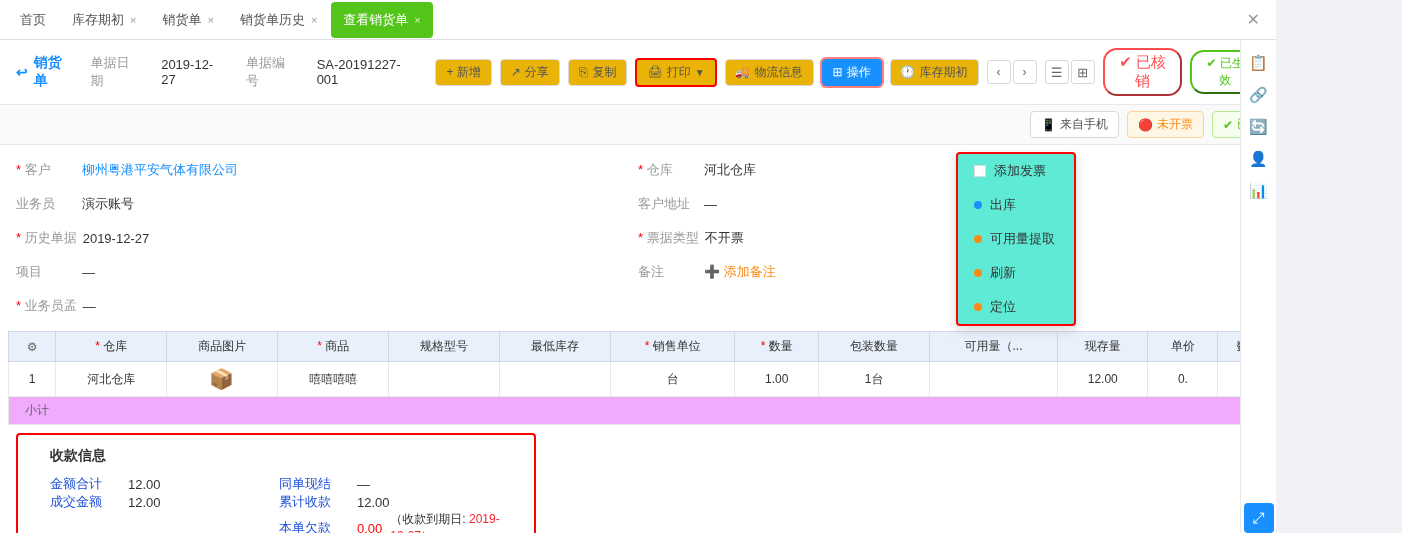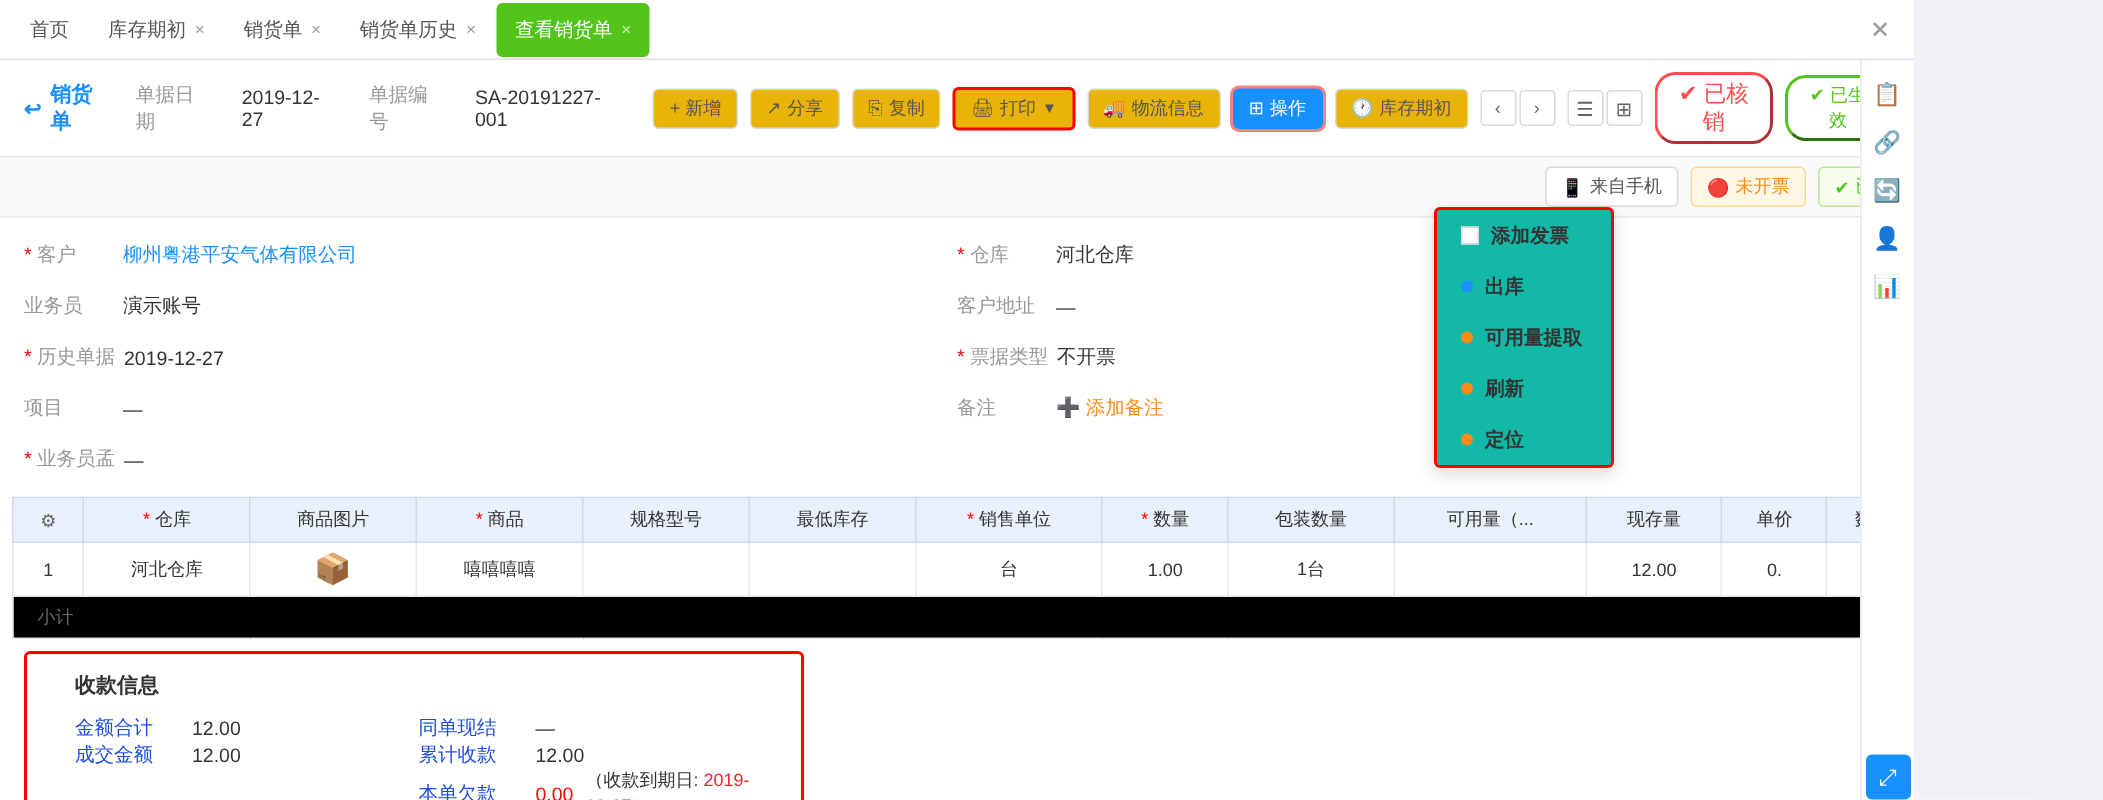--- a/index.html
+++ b/index.html
@@ -77,43 +77,42 @@
     thead th {
       background: #e8f0fb; color: #333; text-align: center;
       padding: 6px 8px; border: 1px solid #d0d7e8;
       white-space: nowrap; font-weight: normal;
     }
     thead th.required-col::before { content: "* "; color: #f00; }
     tbody td {
       border: 1px solid #e8e8e8; padding: 5px 8px;
       text-align: center; color: #333; white-space: nowrap;
     }
-    tbody tr.subtotal-row td { background: #000000; color: #666; }
+    tbody tr.subtotal-row td { background: #f0abfc; color: #666; }
     .gear-icon { color: #666; cursor: pointer; }
 
     
     .payment-box {
       margin: 8px 16px; border: 2px solid #f00; border-radius: 4px;
       padding: 12px 32px; background: #fff; max-width: 520px;
     }
     .payment-title { font-weight: bold; font-size: 14px; margin-bottom: 10px; }
     .payment-grid { display: grid; grid-template-columns: 1fr 1fr; gap: 6px; }
     .payment-row { display: flex; align-items: center; gap: 8px; }
     .payment-label { color: #1d4ed8; min-width: 70px; }
     .payment-value { color: #333; }
     .payment-value.red { color: #f00; }
 
     
     .dropdown-menu {
-      position: absolute; top: 98px; right: 200px;
-      background: #14b8a6; border: 1px solid #e8e8e8;
+      position: absolute; top: 112px; right: 200px;
+      background: #5eead4; border: 1px solid #e8e8e8;
       box-shadow: 0 4px 12px rgba(0,0,0,0.15); border-radius: 4px;
       min-width: 120px; z-index: 100;
       border: 2px solid #f00;
-      font-weight: bold;
     }
     .dropdown-item {
       display: flex; align-items: center; gap: 8px;
       padding: 8px 16px; cursor: pointer; font-size: 13px; color: #333;
     }
     .dropdown-dot { width: 8px; height: 8px; border-radius: 50%; display: inline-block; }
     .dot-blue { background: #1890ff; }
     .dot-orange { background: #fa8c16; }
     .checkbox-icon { width: 12px; height: 12px; border: 1px solid #d9d9d9; display: inline-block; background: #fff; }
 

